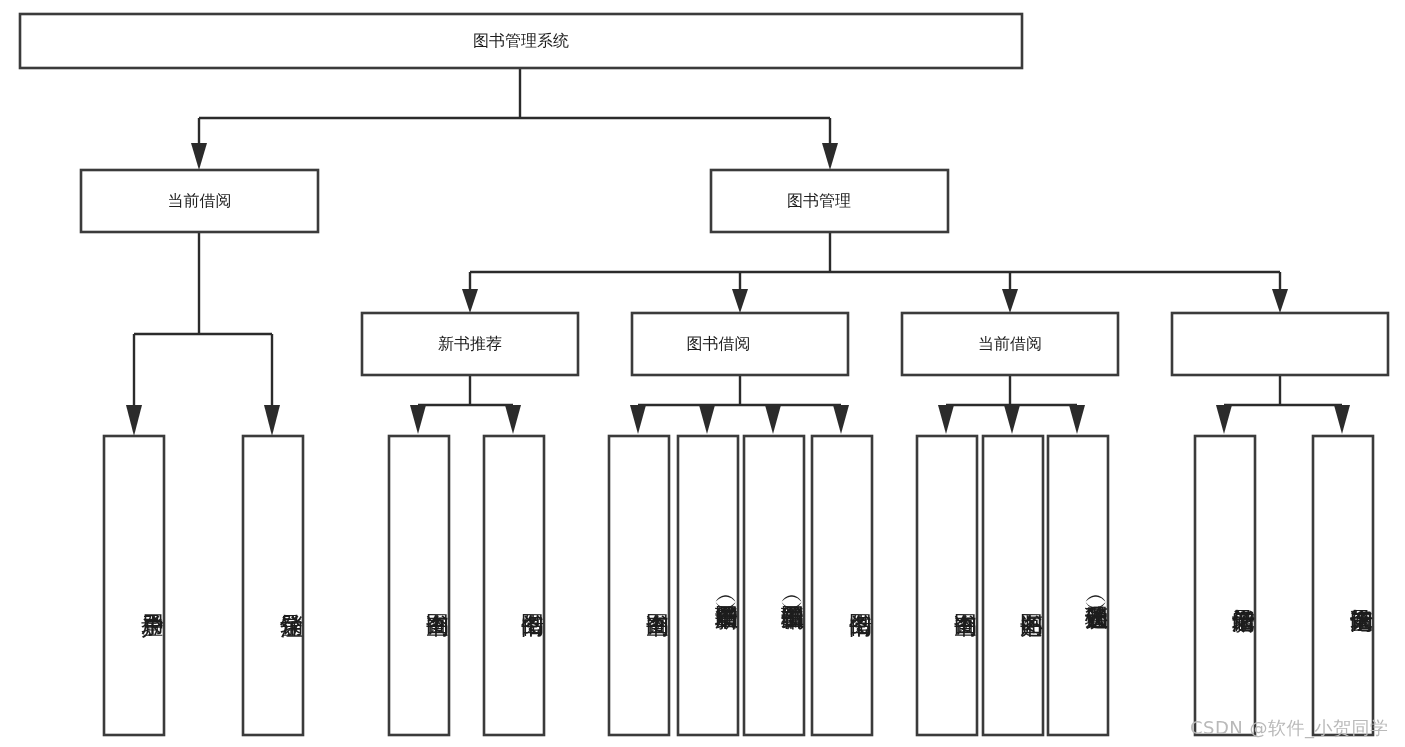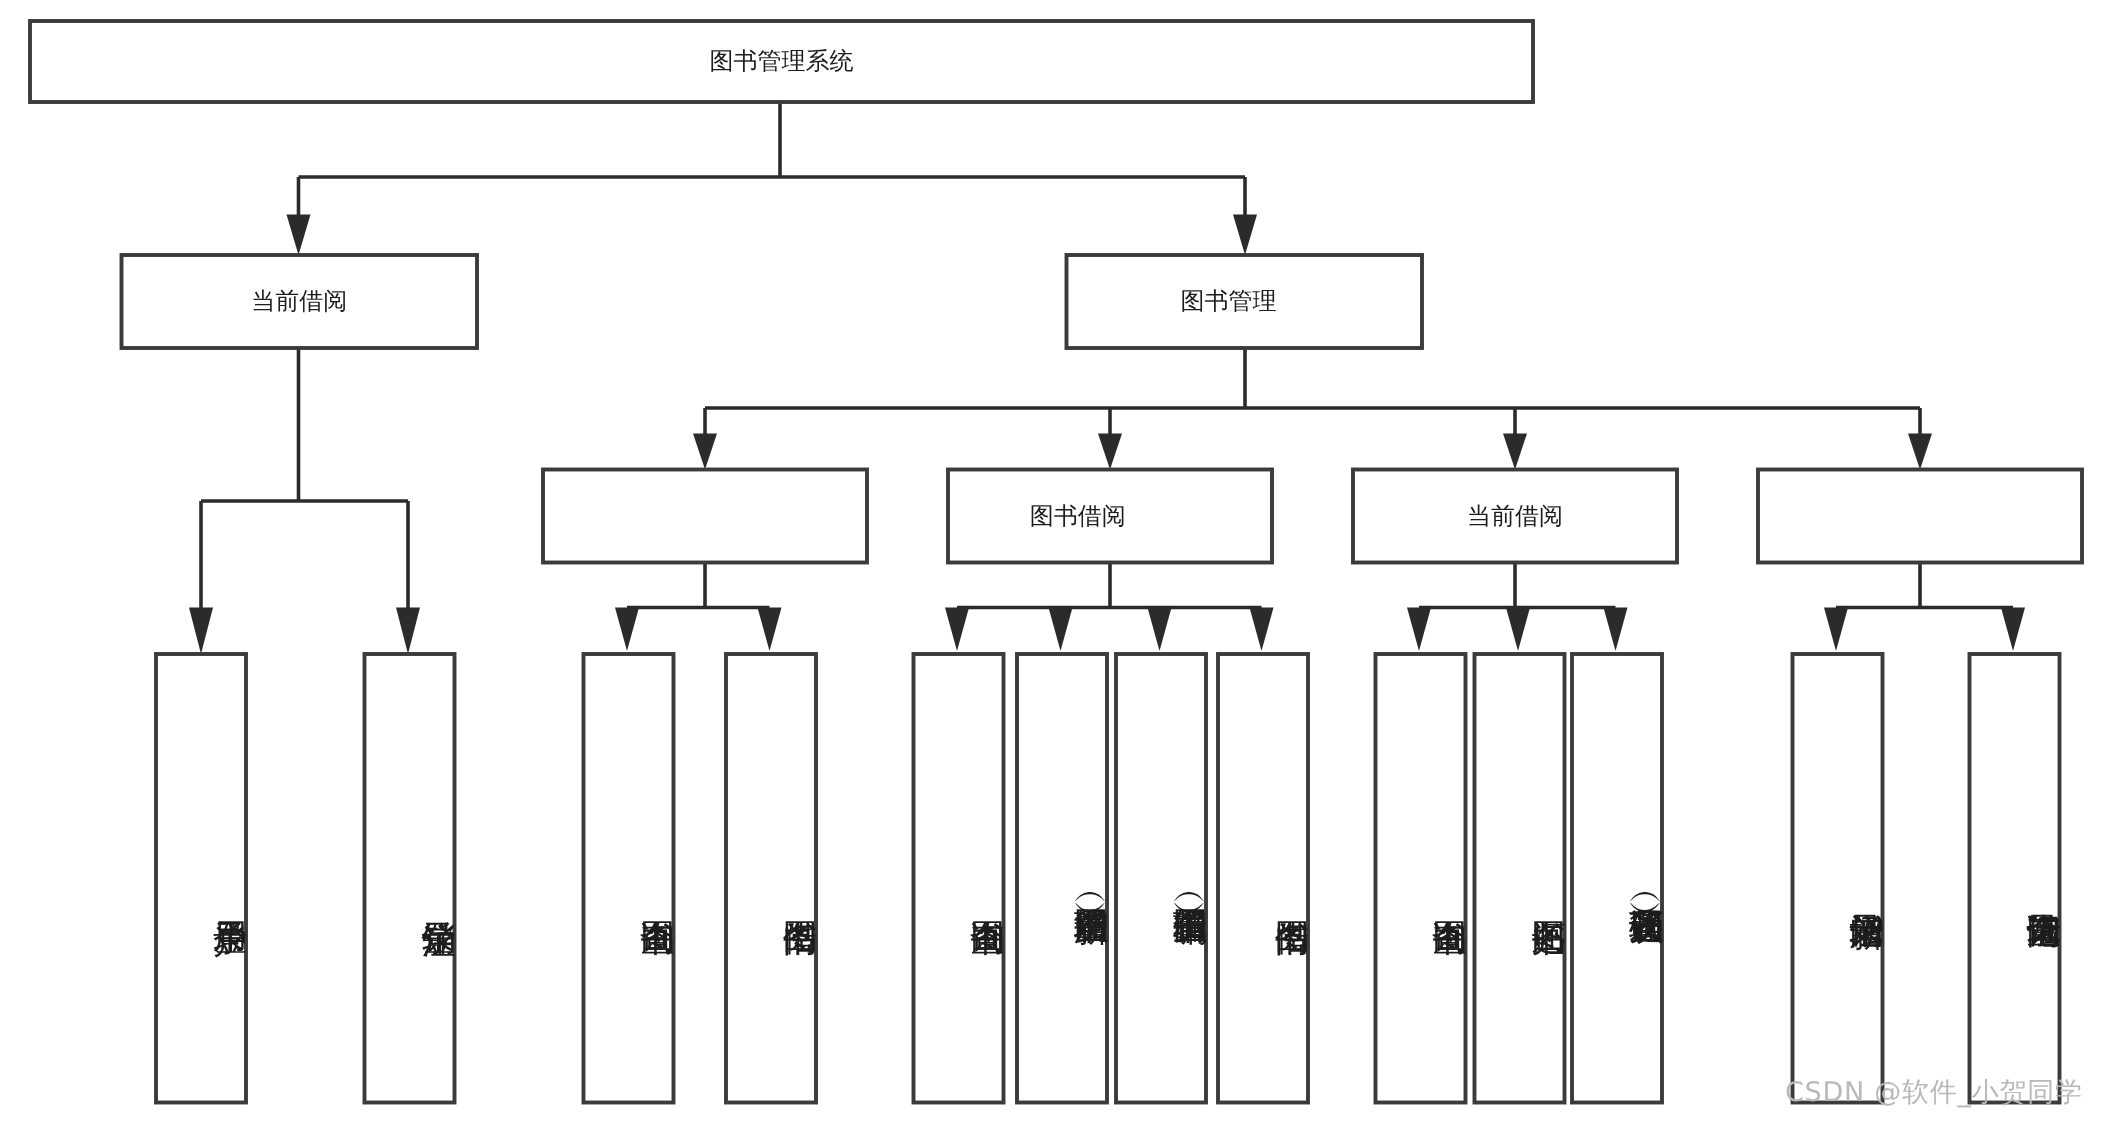--- a/index.html
+++ b/index.html
@@ -170,20 +170,21 @@
 
     <rect class="node-box" x="1195" y="436" width="60" height="299"></rect>
     <rect class="node-box" x="1313" y="436" width="60" height="299"></rect>
   </svg>
 
   <div class="node-label horiz" style="left:20px; top:14px; width:1002px; height:54px;">图书管理系统</div>
 
   <div class="node-label horiz" style="left:81px; top:170px; width:237px; height:62px;">当前借阅</div>
   <div class="node-label horiz" style="left:711px; top:170px; width:216px; height:62px;">图书管理</div>
 
+  <div class="node-label horiz" style="left:362px; top:313px; width:216px; height:62px;">新书推荐</div>
   <div class="node-label horiz" style="left:632px; top:313px; width:173px; height:62px;">图书借阅</div>
   <div class="node-label horiz" style="left:902px; top:313px; width:216px; height:62px;">当前借阅</div>
 
   <div class="node-label vert" style="left:104px; top:500px; width:60px; height:180px;">用户登录</div>
   <div class="node-label vert" style="left:243px; top:500px; width:60px; height:180px;">注销登录</div>
 
   <div class="node-label vert" style="left:389px; top:500px; width:60px; height:180px;">查询图书</div>
   <div class="node-label vert" style="left:484px; top:500px; width:60px; height:180px;">借阅图书</div>
 
   <div class="node-label vert" style="left:609px; top:500px; width:60px; height:180px;">查询图书</div>

